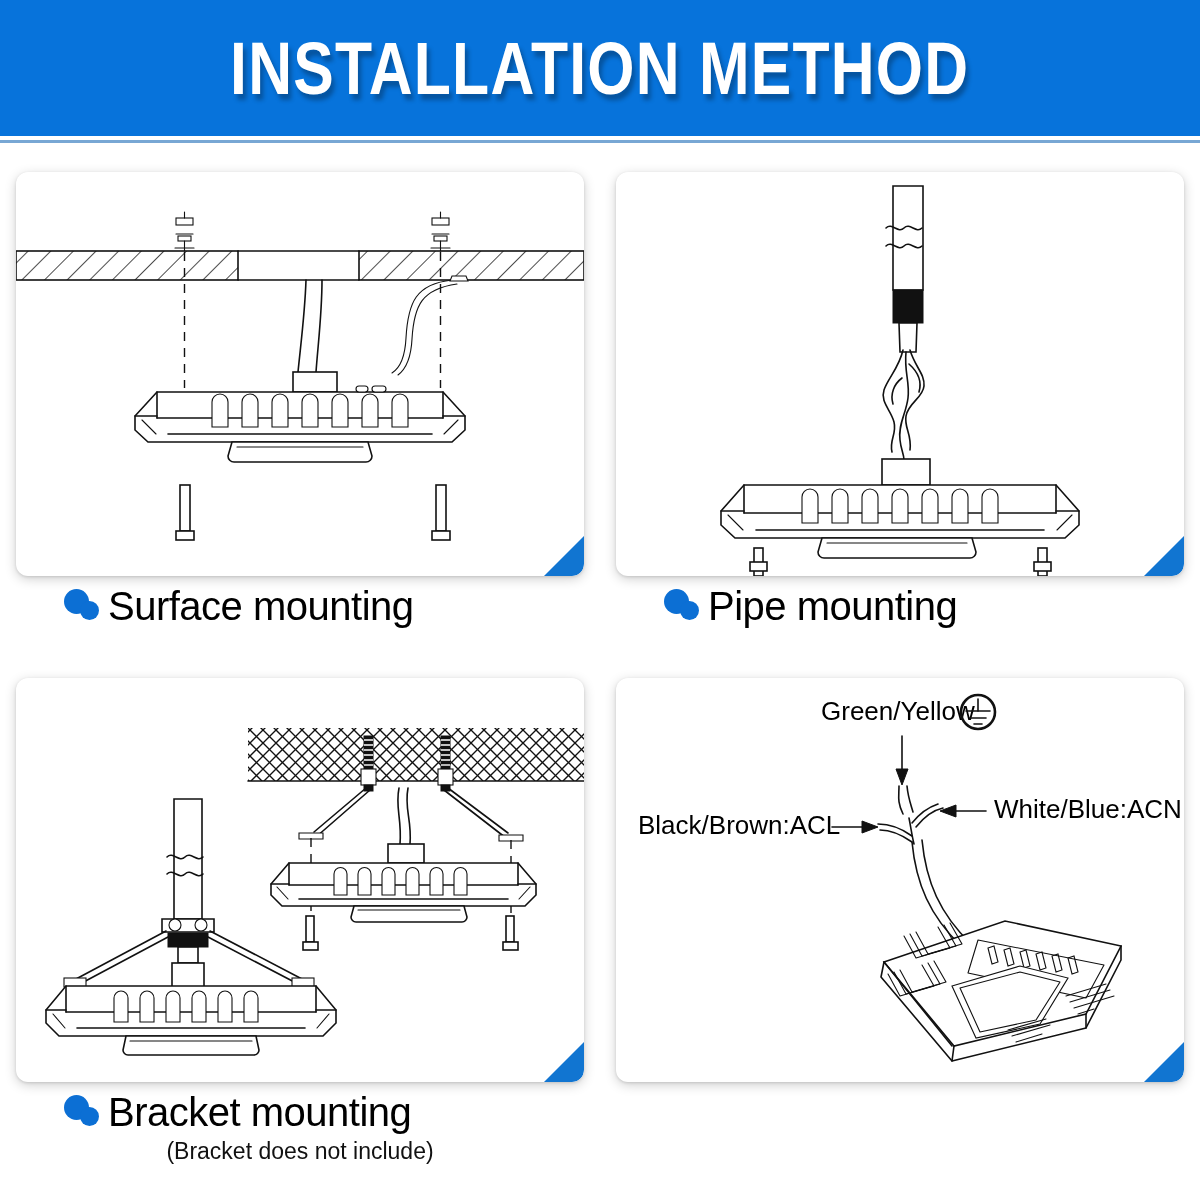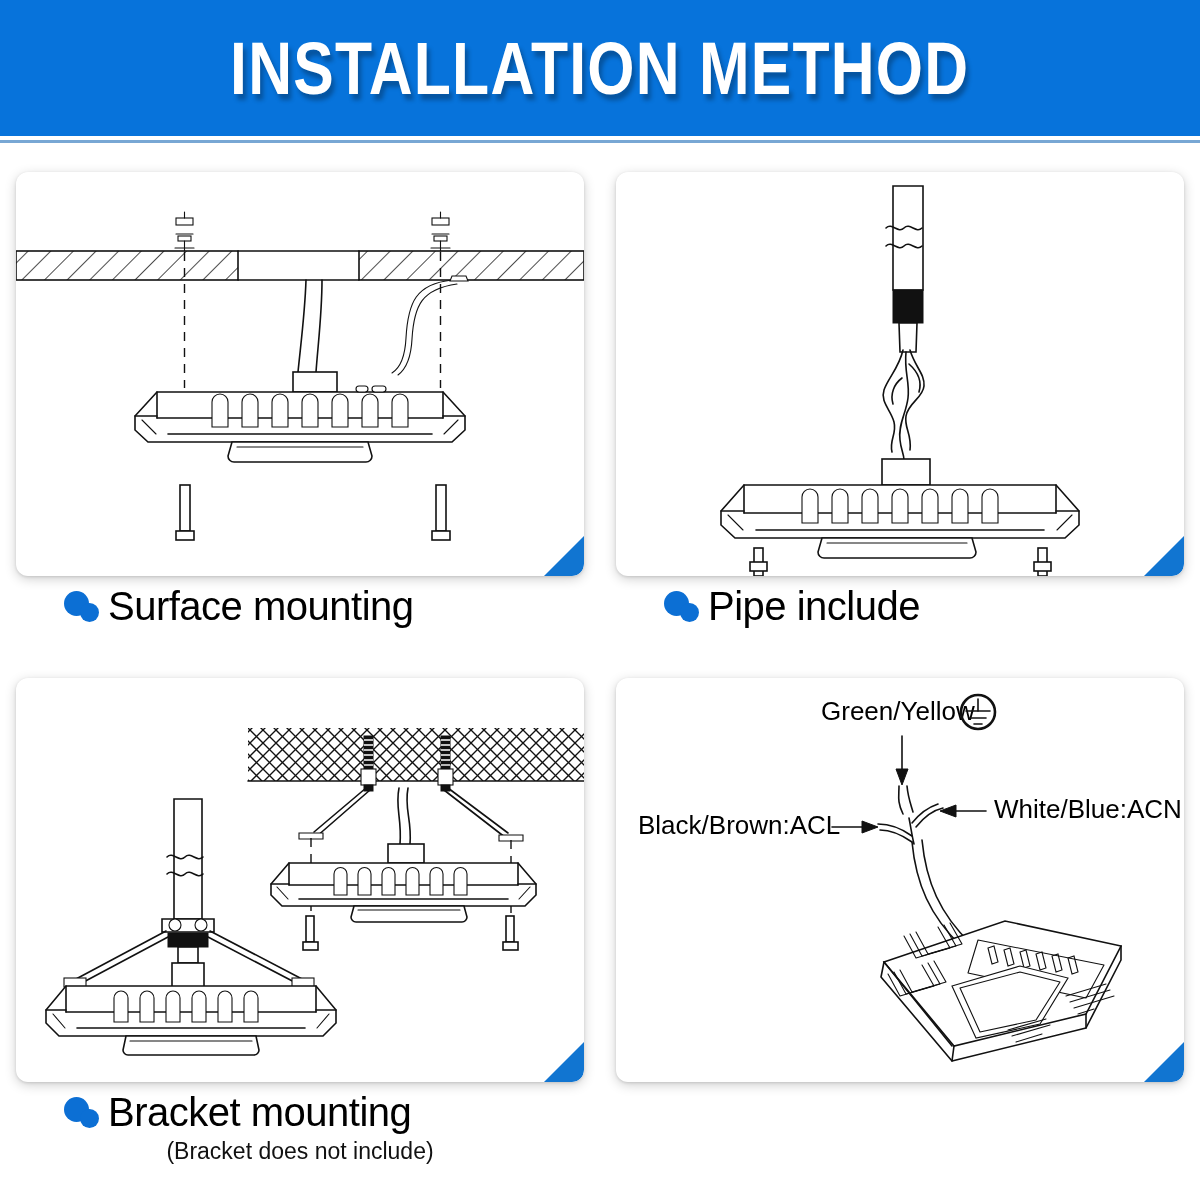--- a/index.html
+++ b/index.html
@@ -53,21 +53,21 @@
     overflow:hidden;border-bottom-right-radius:12px;pointer-events:none;
   }
   .corner-tri i{
     display:block;width:0;height:0;
     border-left:40px solid transparent;
     border-bottom:40px solid #1175d1;
   }
   
   .caption{
     position:absolute;left:8px;top:418px;width:568px;
-    display:flex;align-items:flex-end;
+    display:flex;align-items:center;
   }
   .bullet{
     position:relative;width:44px;height:40px;flex:0 0 44px;margin-left:48px;
   }
   .bullet .b1{
     position:absolute;left:0px;top:2px;width:25px;height:25px;
     border-radius:50%;background:#0c6fd4;
   }
   .bullet .b2{
     position:absolute;left:16px;top:14px;width:19px;height:19px;
@@ -253,21 +253,21 @@
       </svg>
       <div class="corner-tri">
           <i></i>
         </div>
     </div>
     <div class="caption">
       <span class="bullet">
           <i class="b1"></i>
           <i class="b2"></i>
         </span>
-      <span class="caption-label">Pipe include</span>
+      <span class="caption-label">Pipe mounting</span>
     </div>
   </div>
 
   <div class="cell c3">
     <div class="panel">
       <svg viewBox="0 0 568 404" xmlns="http://www.w3.org/2000/svg">
         <defs>
           <pattern id="weave" width="26" height="26" patternUnits="userSpaceOnUse">
             <path d="M0,13 L13,0 L26,13 L13,26 Z" fill="none" stroke="#111" stroke-width="1.4"></path>
             <path d="M0,0 L13,13 L0,26" fill="none" stroke="#111" stroke-width="1.4"></path>

